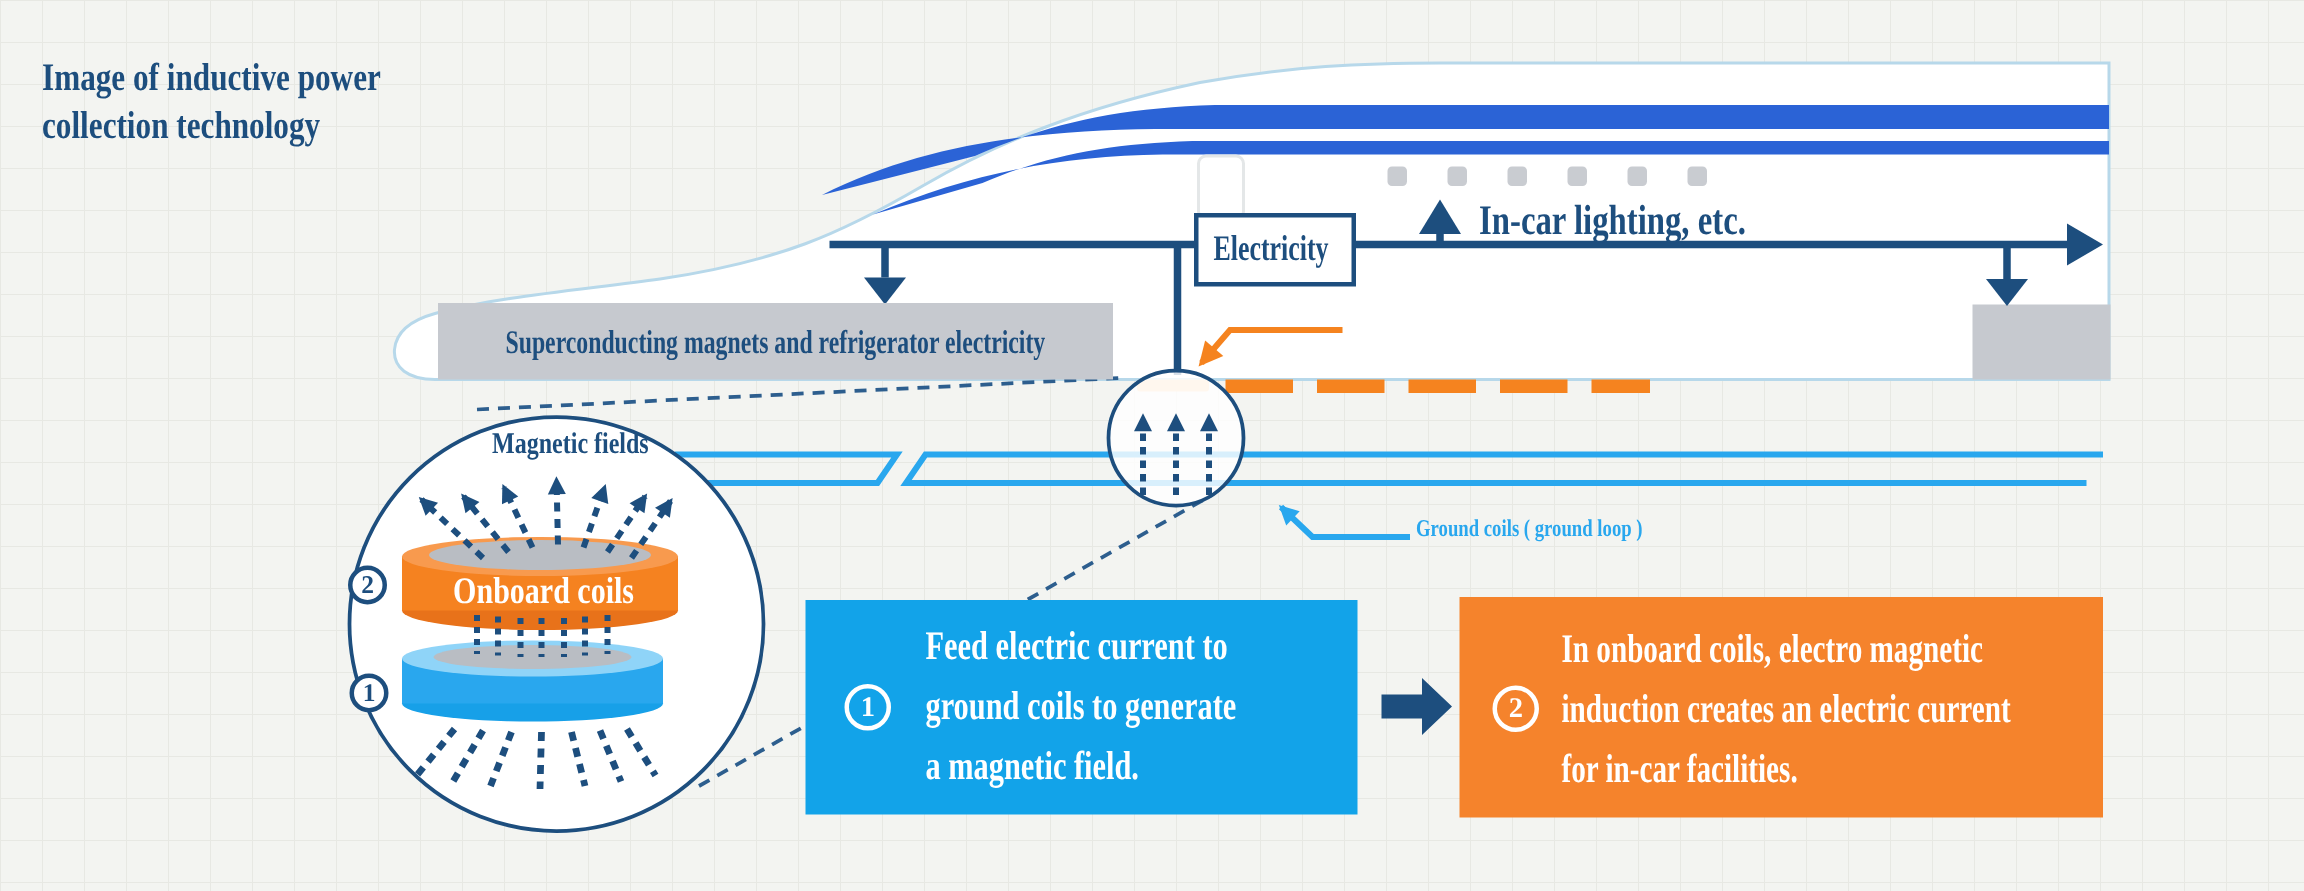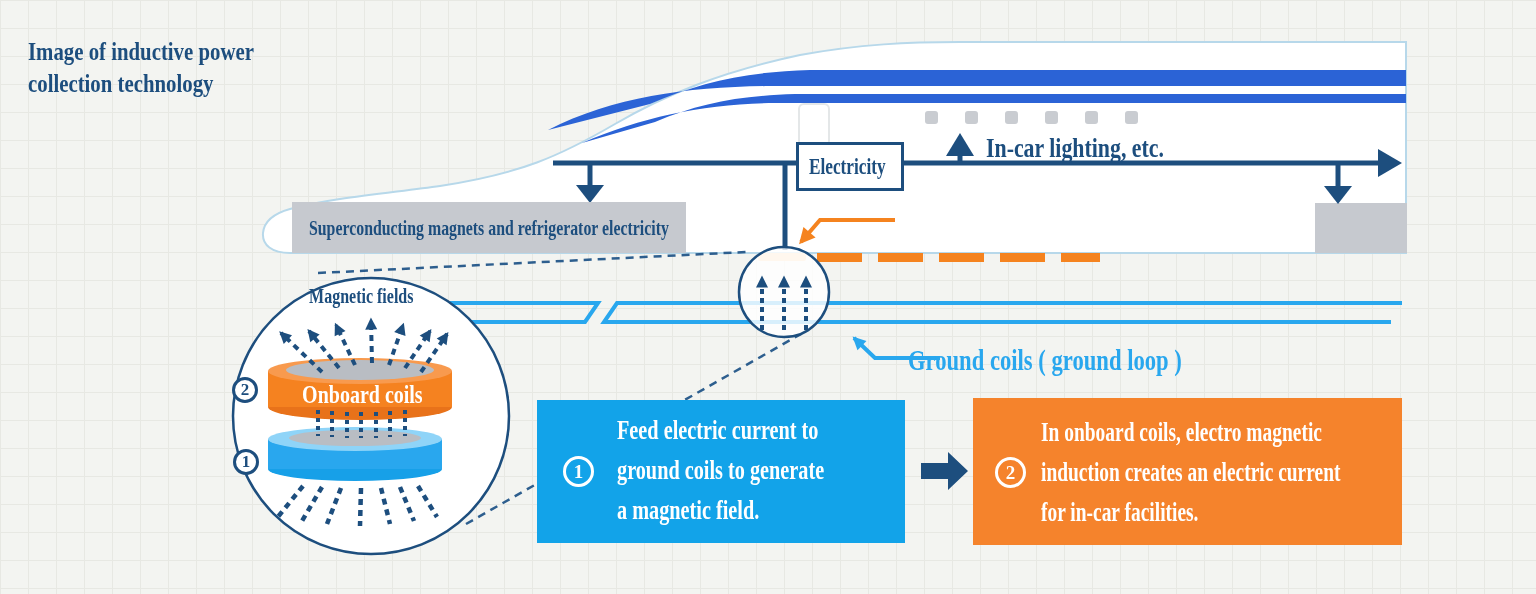--- a/index.html
+++ b/index.html
@@ -15,26 +15,26 @@
   .stage svg{position:absolute;left:0;top:0;z-index:1;}
   .lbl{position:absolute;z-index:2;font-weight:bold;}
   .cond{display:inline-block;transform-origin:0 50%;white-space:nowrap;}
   .condc{display:inline-block;transform-origin:50% 50%;white-space:nowrap;}
   .navy{color:#1d4e7e;}
   .title{left:28px;top:36px;width:332px;font-size:26px;line-height:32px;color:#1d4e7e;transform:scaleX(.8);transform-origin:0 0;}
   .electricity-box{left:796px;top:142px;width:108px;height:49px;background:#ffffff;border:3px solid #1d4e7e;
     display:flex;align-items:center;justify-content:flex-end;box-sizing:border-box;}
   .electricity-box span{font-size:24px;transform:scaleX(.72);}
   .incar{left:986px;top:132px;font-size:28px;}
-  .supercond-box{left:292px;top:202px;width:394px;height:51px;background:#c6c9cf;
+  .supercond-box{left:292px;top:202px;width:450px;height:51px;background:#c6c9cf;
     display:flex;align-items:center;justify-content:center;}
   .supercond-box span{font-size:22px;transform:scaleX(.72);}
   .powercoil{left:892px;top:206px;font-size:25px;color:#f5831f;}
-  .groundloop{left:908px;top:344px;font-size:29px;color:#29a7ee;}
-  .magfields{left:296px;top:285px;width:150px;text-align:left;font-size:20px;color:#1d4e7e;}
+  .groundloop{left:944px;top:344px;font-size:16px;color:#29a7ee;}
+  .magfields{left:296px;top:285px;width:150px;text-align:right;font-size:20px;color:#1d4e7e;}
   .disc-label{text-align:center;color:#ffffff;font-size:25px;}
   .onboard{left:275px;top:381px;width:175px;}
   .grounddisc{left:273px;top:450px;width:168px;}
   .badge-sm{width:26px;height:26px;border:3px solid #1d4e7e;border-radius:50%;background:#ffffff;
     display:flex;align-items:center;justify-content:center;font-size:17px;color:#1d4e7e;box-sizing:border-box;}
   .b2{left:232px;top:377px;} .b1{left:233px;top:449px;}
   .step-box{display:block;}
   .step-blue{left:537px;top:400px;width:368px;height:143px;background:#12a3e9;}
   .step-orange{left:973px;top:398px;width:429px;height:147px;background:#f5832c;}
   .step-badge{position:absolute;width:31px;height:31px;border:3px solid #ffffff;border-radius:50%;

